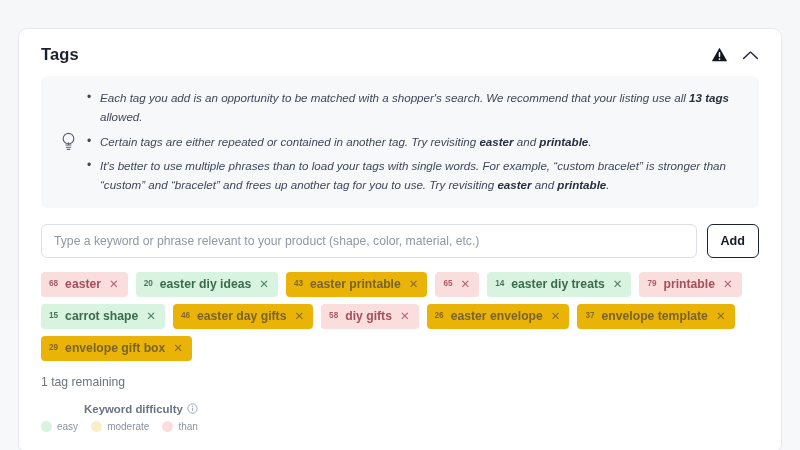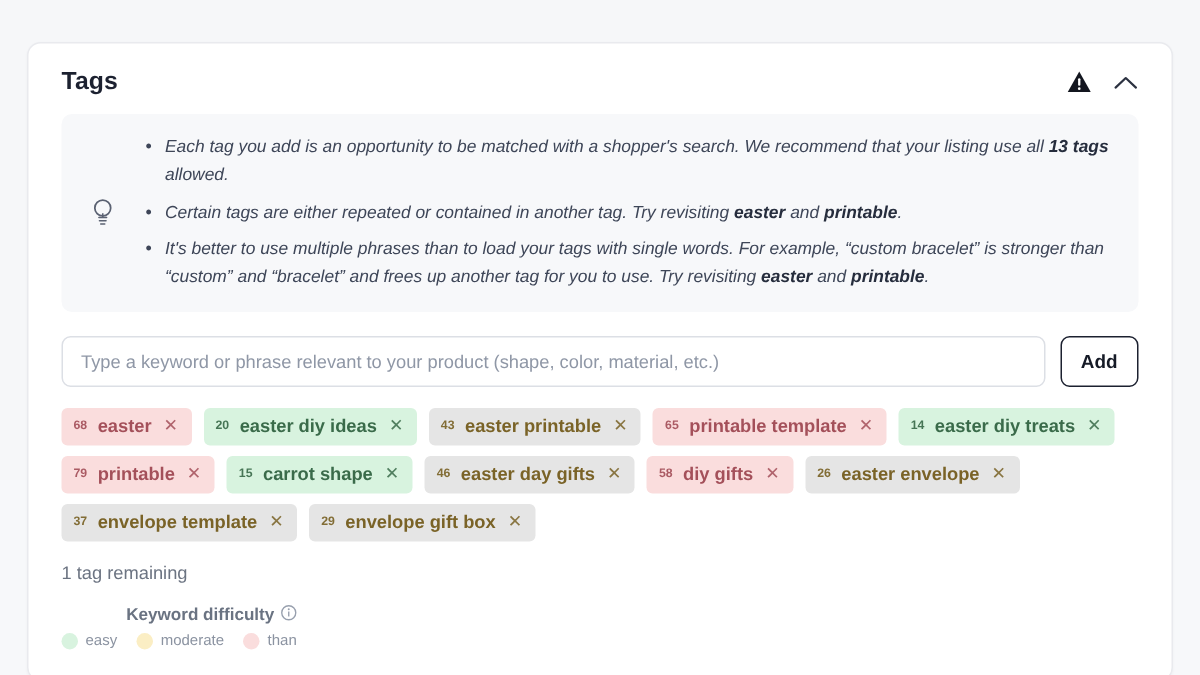--- a/index.html
+++ b/index.html
@@ -52,21 +52,20 @@
     background: none; border: none; padding: 0;
   }
   
   .info-box {
     margin: 0 22px 16px 22px;
     background: #f7f8fa;
     border-radius: 7px;
     display: flex;
     align-items: flex-end;
     padding: 13px 16px 13px 14px;
-    gap: 10px;
   }
   .bulb-wrap {
     flex: 0 0 auto;
     width: 26px;
     display: flex;
     align-items: center;
     justify-content: center;
     align-self: center;
   }
   .tips {
@@ -157,21 +156,21 @@
   .chip .lbl { font-weight: bold; }
   .chip .x {
     font-size: 11.5px;
     font-weight: normal;
     opacity: .85;
     cursor: pointer;
     line-height: 1;
     margin-left: 1px;
   }
   .chip.easy     { background: #d8f3df; color: #3a6b4a; }
-  .chip.moderate { background: #e5e5e5; color: #7a6327; }
+  .chip.moderate { background: #eab308; color: #7a6327; }
   .chip.hard     { background: #fadddd; color: #a4505a; }
   
   .remaining {
     margin: 14px 22px 0 22px;
     font-size: 12.2px;
     color: #6c7482;
   }
   
   .card-footer {
     display: flex;
@@ -276,21 +275,20 @@
           <span class="lbl">easter diy ideas</span>
           <span class="x">✕</span>
         </div>
         <div class="chip moderate">
           <span class="num">43</span>
           <span class="lbl">easter printable</span>
           <span class="x">✕</span>
         </div>
         <div class="chip hard">
           <span class="num">65</span>
-          <span class="lbl">printable template</span>
           <span class="x">✕</span>
         </div>
         <div class="chip easy">
           <span class="num">14</span>
           <span class="lbl">easter diy treats</span>
           <span class="x">✕</span>
         </div>
         <div class="chip hard">
           <span class="num">79</span>
           <span class="lbl">printable</span>

